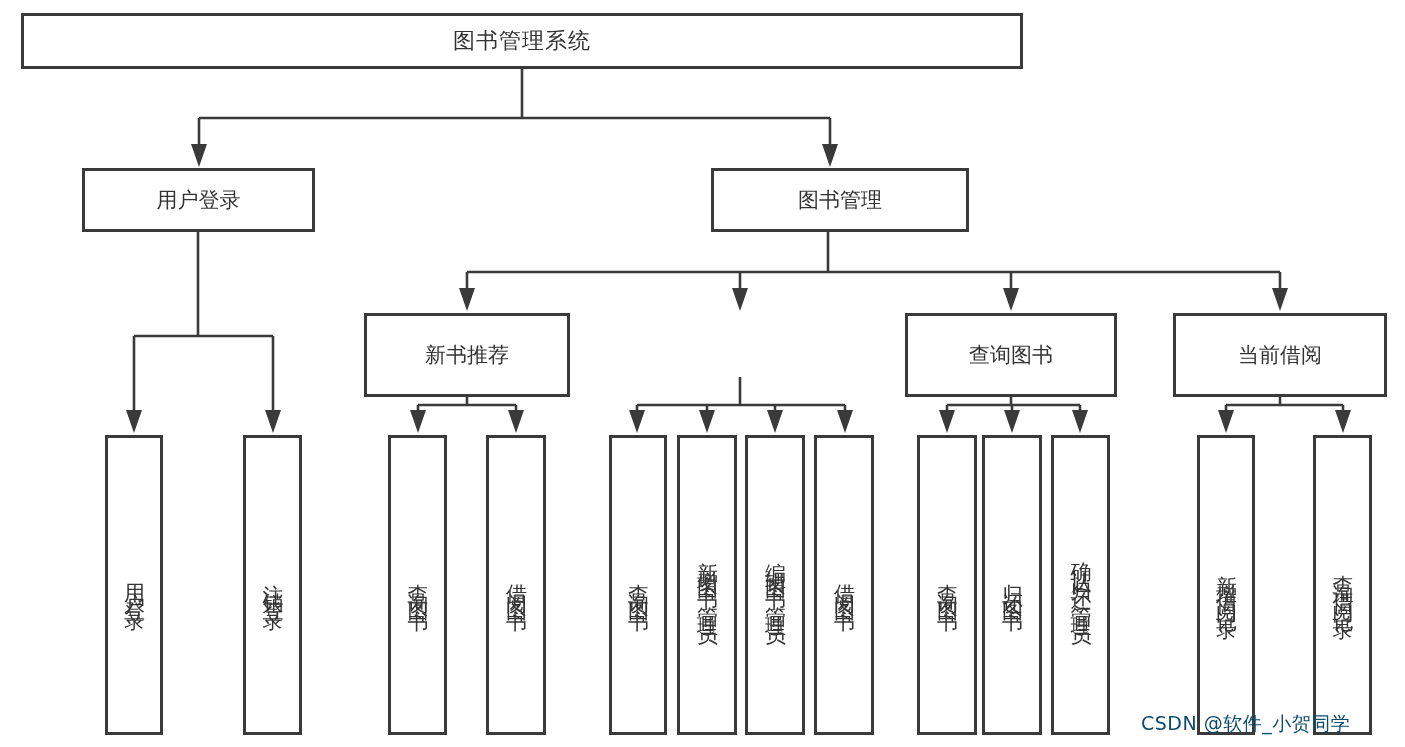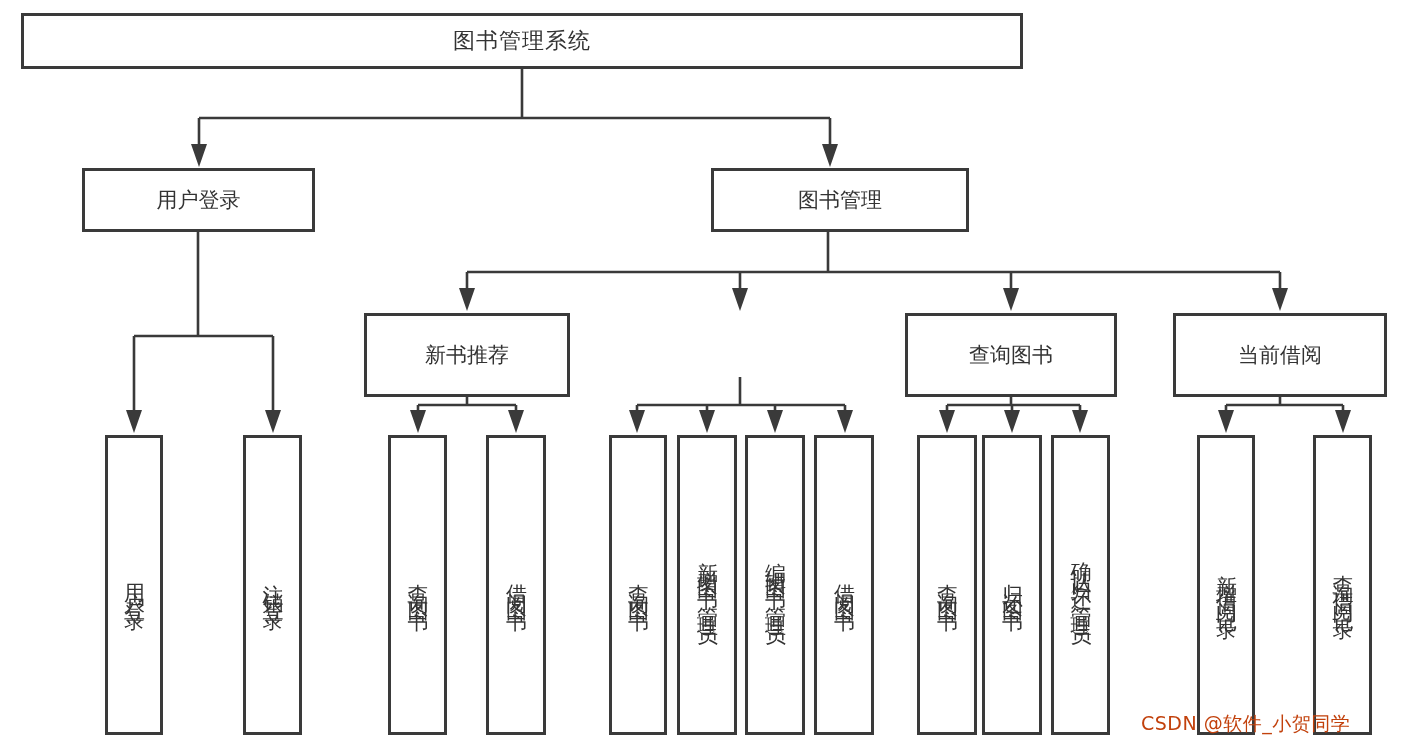--- a/index.html
+++ b/index.html
@@ -45,21 +45,21 @@
     line-height: 1;
     color: #333333;
     white-space: nowrap;
   }
   #watermark {
     position: absolute;
     left: 1141px;
     top: 711px;
     width: 260px;
     font-size: 19px;
-    color: #c2410c;
+    color: #0c4a6e;
     letter-spacing: 0.5px;
     white-space: nowrap;
     z-index: 5;
   }
 </style>
 </head>
 <body>
 
 <div id="canvas">
 

